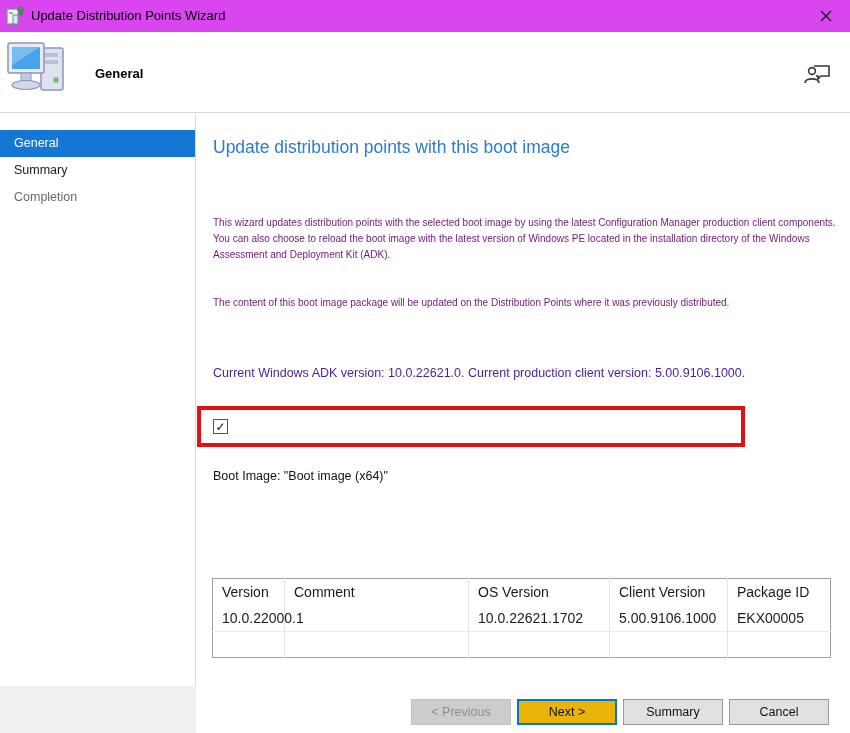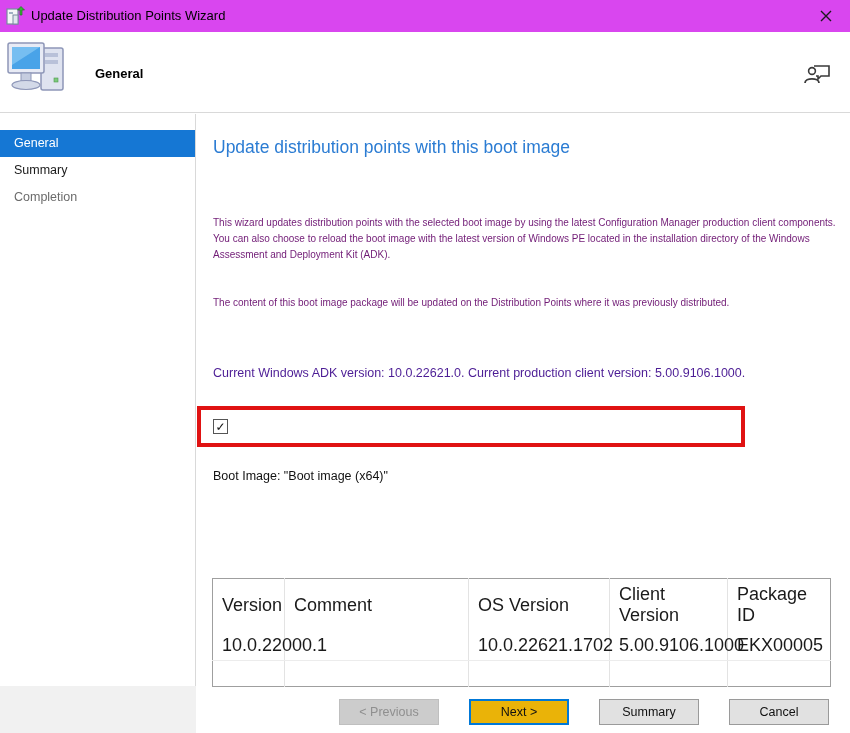--- a/index.html
+++ b/index.html
@@ -43,30 +43,30 @@
                    border:4px solid #e01212; display:flex; align-items:center; padding-left:12px; }
   .checkbox { width:15px; height:15px; border:1px solid #555; background:#fff; display:inline-flex;
               align-items:center; justify-content:center; font-size:12px; color:#111; cursor:pointer; flex:0 0 auto; }
   .checkbox-label { margin-left:9px; font-size:12.5px; color:#111; white-space:nowrap; }
 
   .boot-image-line { position:absolute; left:16px; top:355px; font-size:12.5px; color:#111; }
 
   
   .lv-table { position:absolute; left:15px; top:464px; width:619px; height:80px;
               border:1px solid #9f9f9f; border-collapse:collapse; table-layout:fixed;
-              font-size:18px; background:#fff; }
+              font-size:14px; background:#fff; }
   .lv-table th { font-weight:normal; text-align:left; padding:5px 4px 5px 9px;
                  border-right:1px solid #e3e3e3; height:26px; background:#fff; cursor:pointer; }
   .lv-table td { padding:4px 4px 4px 9px; border-right:1px solid #e3e3e3; height:26px; }
   .lv-table .datarow td { border-bottom:1px solid #ececec;margin-left:44px; }
   .lv-table th:last-child, .lv-table td:last-child { border-right:none; }
 
   
   .footer-buttons { position:absolute; right:21px; bottom:8px; display:flex; }
-  .btn { width:100px; height:26px; margin-left:30px; font-size:12.5px;
+  .btn { width:100px; height:26px; margin-left:6px; font-size:12.5px;
          display:flex; align-items:center; justify-content:center; cursor:pointer;
          background:#e1e1e1; border:1px solid #9a9a9a; color:#111; font-family:"Liberation Sans", sans-serif; }
   .btn.disabled { background:#cccccc; border:1px solid #bfbfbf; color:#8f8f8f; cursor:default; }
   .btn.default { background:#eab308; border:2px solid #0078d7; }
 </style>
 </head>
 <body>
 
 <div class="titlebar">
   <span class="app-icon">

